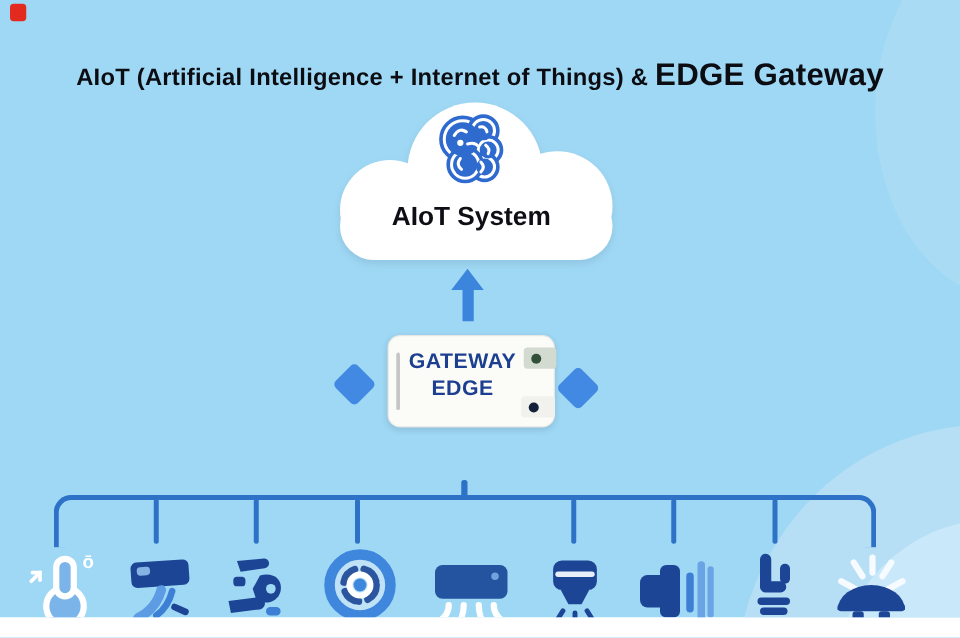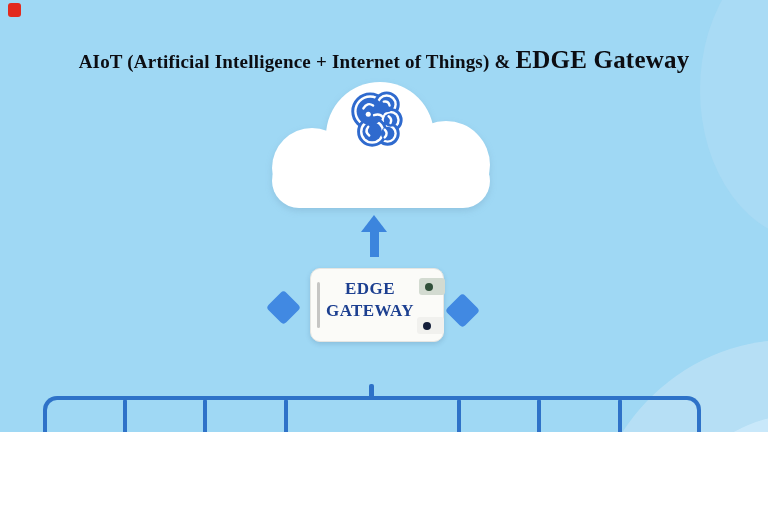--- a/index.html
+++ b/index.html
@@ -1,19 +1,19 @@
 <!DOCTYPE html>
 <html><head>
 <meta charset="utf-8">
 <style>
   html,body{margin:0;padding:0;}
   #stage{
-    position:relative;width:768px;height:432px;overflow:hidden;
+    position:relative;width:768px;height:494px;overflow:hidden;
     background:#9fd8f4;
-    font-family:Liberation Serif, serif;
+    font-family:Liberation Sans, sans-serif;
   }
   .abs{position:absolute;}
   
   .deco1{left:588px;top:340px;width:400px;height:420px;border-radius:50%;
          background:rgba(190,226,246,0.75);}
   .deco2{left:668px;top:415px;width:260px;height:260px;border-radius:50%;
          background:rgba(205,234,250,0.85);}
   .deco3{left:700px;top:-60px;width:220px;height:300px;border-radius:50%;
          background:rgba(180,222,245,0.5);}
   .red-badge{left:8px;top:3px;width:13px;height:14px;background:#e22a1e;border-radius:3px;}
@@ -102,32 +102,33 @@
       <path d="M19 19 q4 -7 10 -3"></path>
       <path d="M30 26 q6 -2 9 2"></path>
       <path d="M40 12 q5 -1 6 4"></path>
       <path d="M45 27 q4 3 2 7"></path>
       <path d="M24 38 q-4 5 1 9"></path>
       <path d="M41 41 q4 4 0 8"></path>
       <circle cx="24" cy="25" r="2.6" fill="#ffffff" stroke="none"></circle>
     </g>
   </svg>
 
+  <div class="abs cloud-label">AIoT System</div>
 
   <div class="abs arrow-head"></div>
   <div class="abs arrow-shaft"></div>
 
   <div class="abs diamond diamond-left"></div>
   <div class="abs diamond diamond-right"></div>
 
   <div class="abs gw-box"></div>
   <div class="abs gw-line"></div>
   <div class="abs gw-label">
+    <div>GATEWAY</div>
     <div>EDGE</div>
-    <div>GATEWAY</div>
   </div>
   <div class="abs gw-port gw-port-top">
     <span class="gw-dot dot-green"></span>
   </div>
   <div class="abs gw-port gw-port-bot">
     <span class="gw-dot dot-dark"></span>
   </div>
 
 
   <div class="abs stub"></div>

